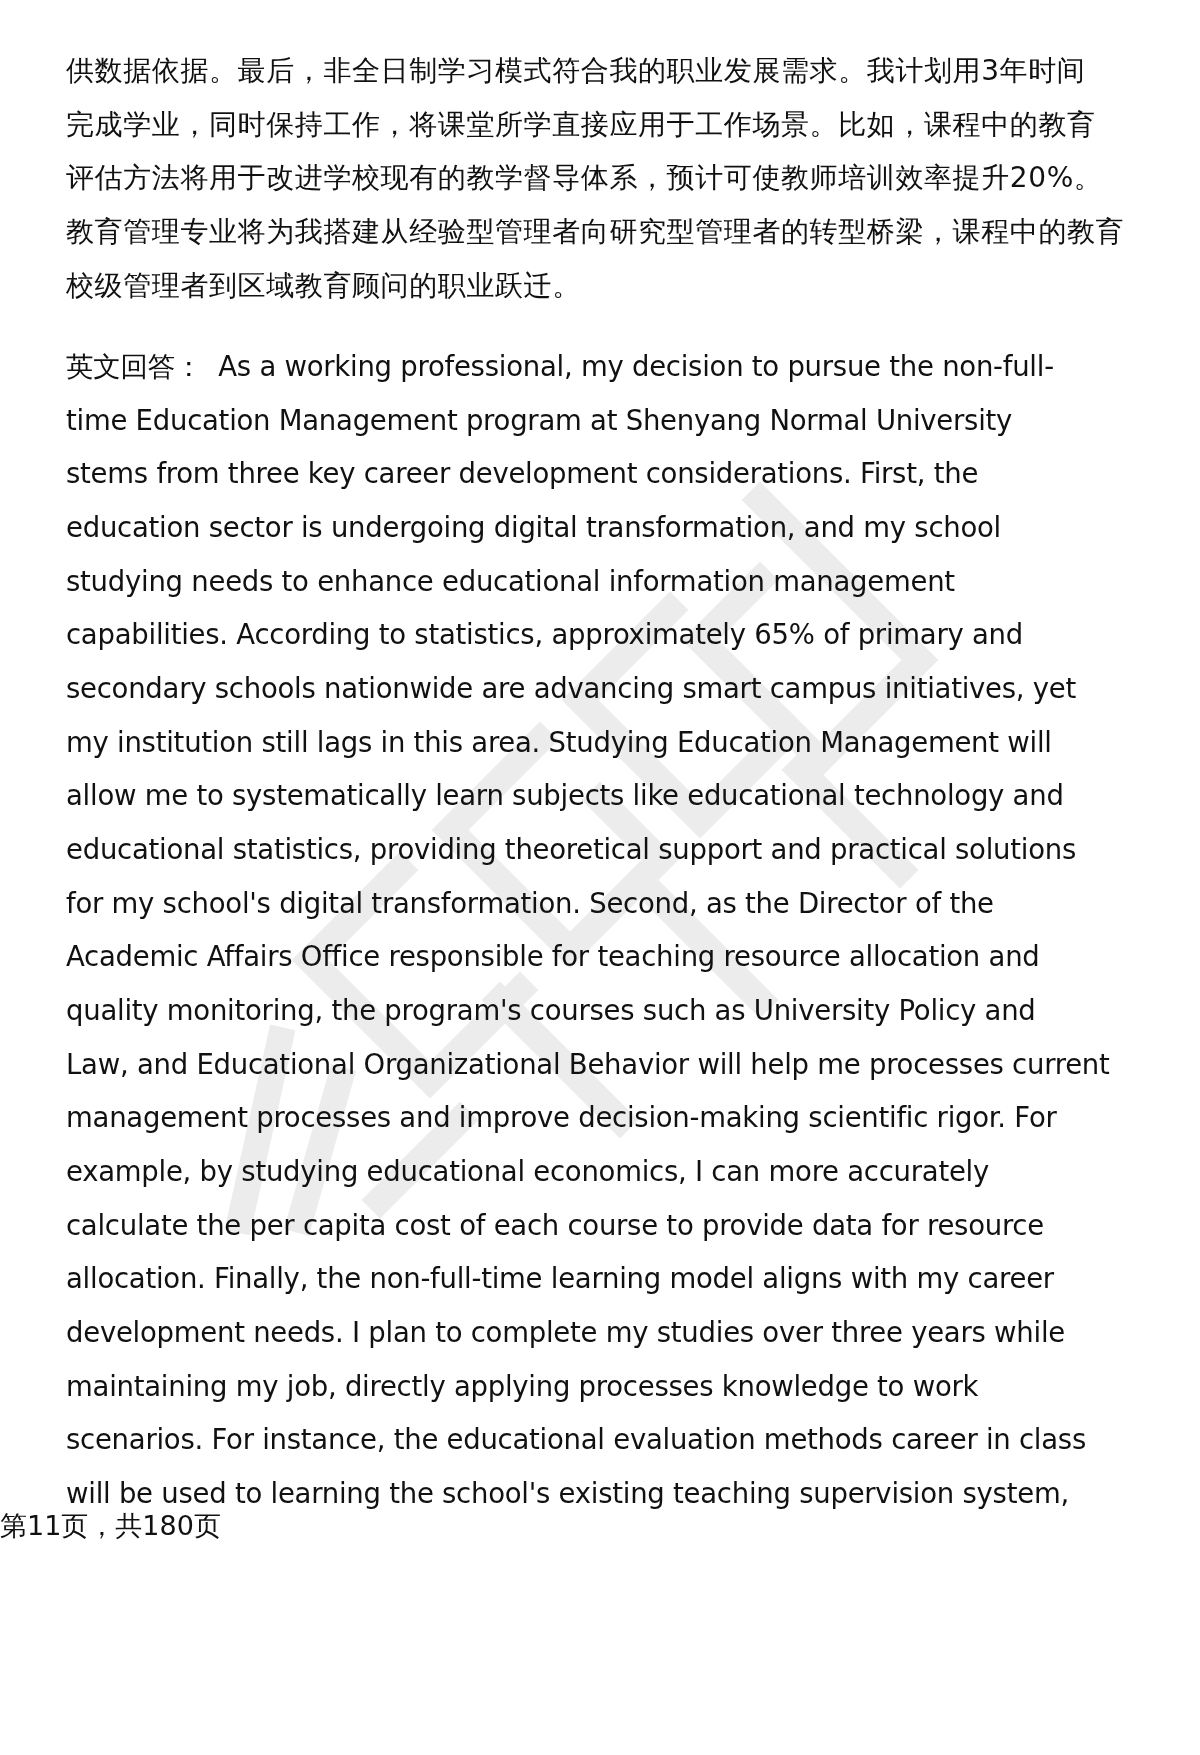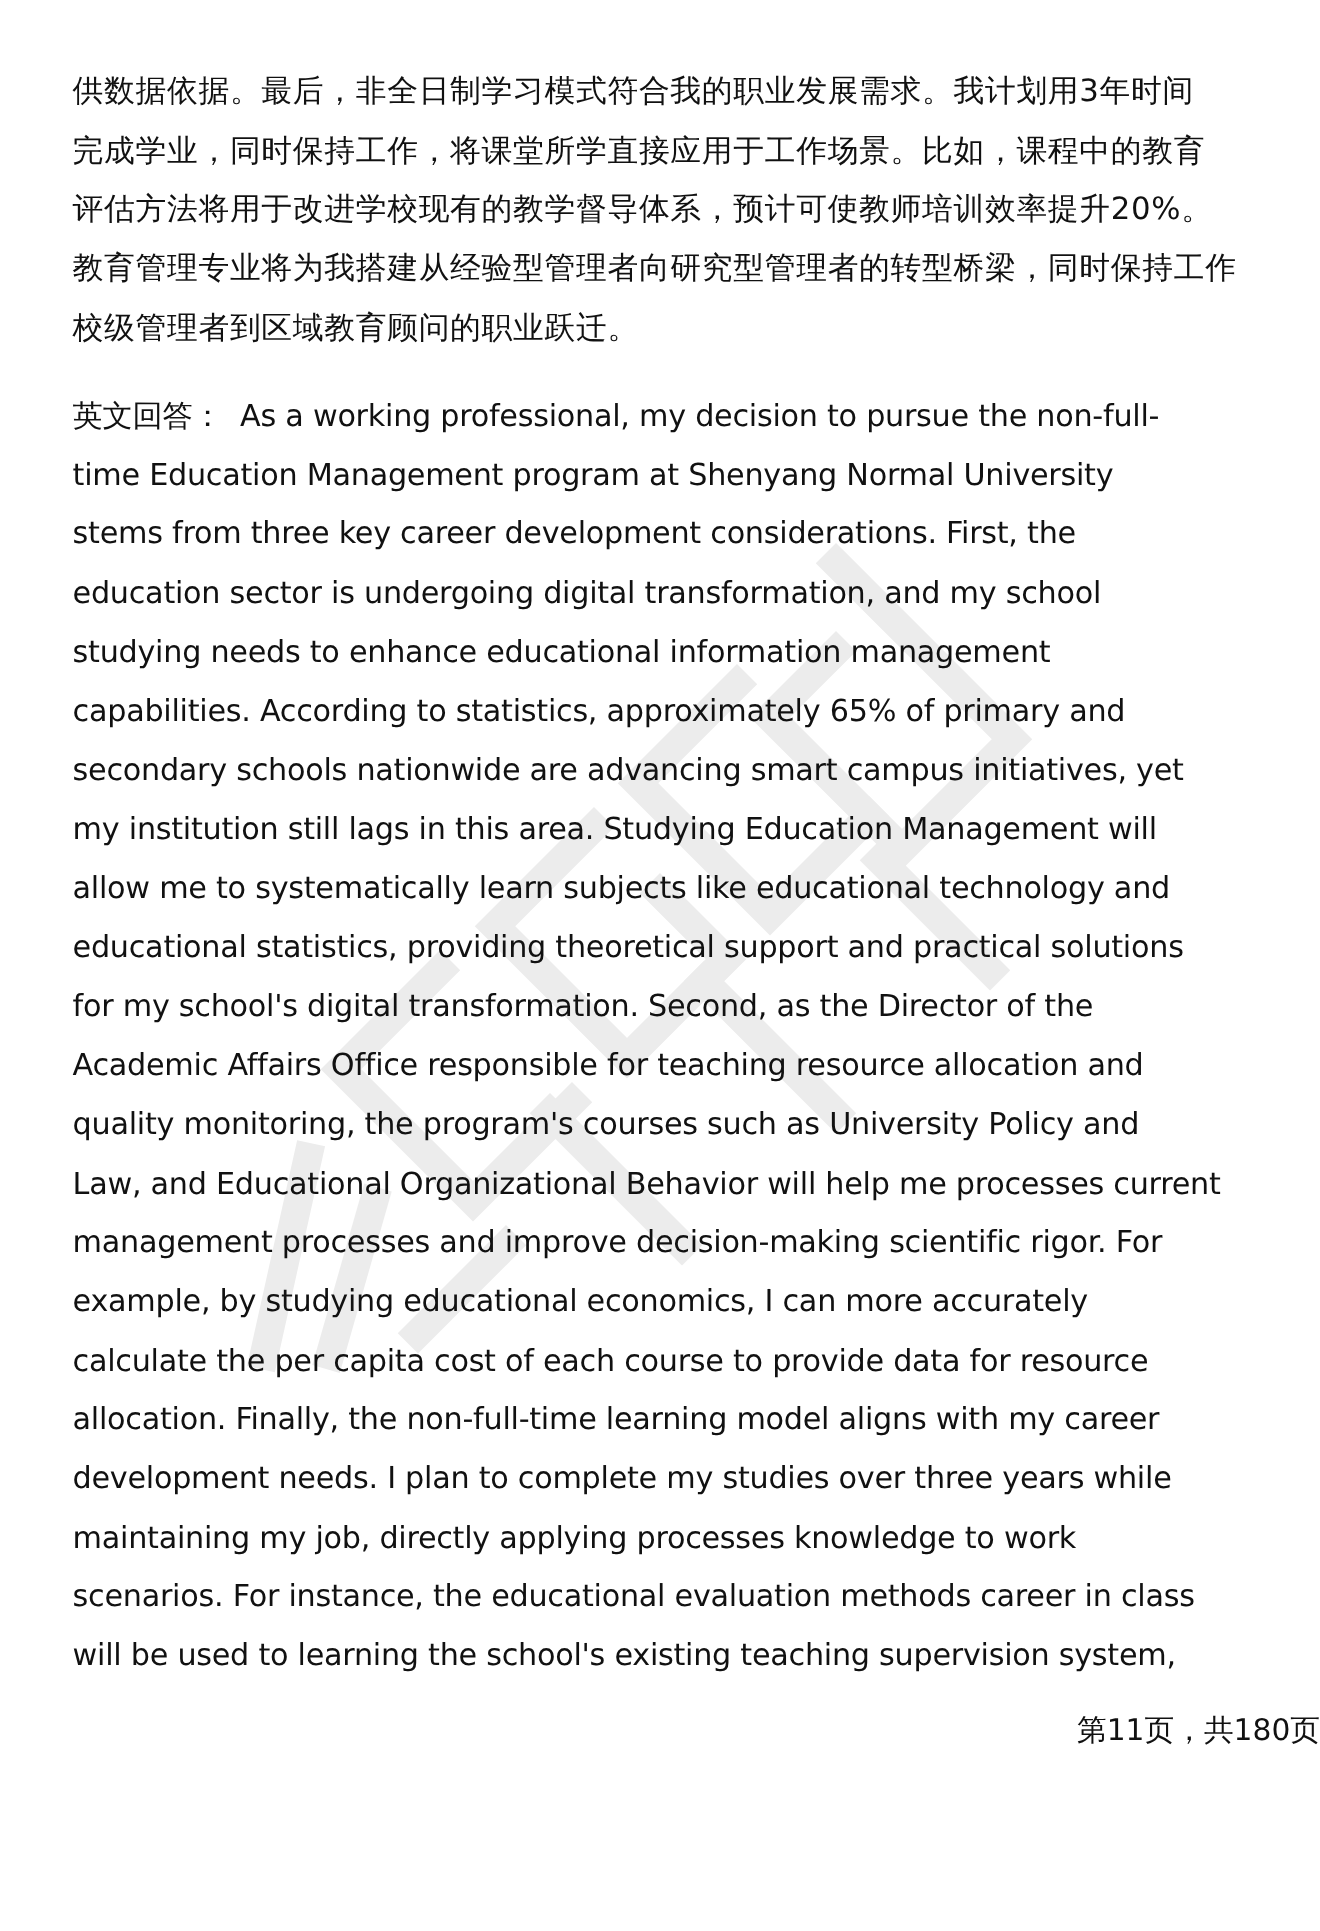--- a/index.html
+++ b/index.html
@@ -10,21 +10,21 @@
   body {
     width: 1200px;
     height: 1755px;
     position: relative;
     overflow: hidden;
     font-family: "DejaVu Sans", "Liberation Sans", sans-serif;
     color: #111111;
   }
   .page {
     position: absolute;
-    left: 0; top: 12px;
+    left: 0; top: 0;
     width: 1200px;
     height: 1282px;
   }
   .watermark {
     position: absolute;
     left: 200px;
     top: 480px;
     width: 760px;
     height: 760px;
     pointer-events: none;
@@ -48,24 +48,23 @@
   }
   .label {
     margin-right: 16px;
     margin-top: 24px;
   }
   .footer {
     position: absolute;
     left: 0;
     width: 1200px;
     top: 1697px;
-    text-align: right;
+    text-align: left;
     font-size: 27px;
     line-height: 36px;
-    margin-top: 36px;
   }
 </style>
 </head>
 <body>
 
 <div class="page">
 
   <svg class="watermark" viewBox="0 0 760 760" xmlns="http://www.w3.org/2000/svg">
     <g fill="none" stroke="#ececec" stroke-width="26" stroke-linecap="square">
       <polyline points="560,20 720,180 620,280 500,160 560,100"></polyline>
@@ -78,21 +77,21 @@
       <polyline points="300,520 420,640"></polyline>
       <polyline points="440,400 560,520"></polyline>
       <polyline points="600,290 700,390"></polyline>
     </g>
   </svg>
 
   <div class="cn">
     <div class="line" style="top:53px">供数据依据。最后，非全日制学习模式符合我的职业发展需求。我计划用3年时间</div>
     <div class="line" style="top:107px">完成学业，同时保持工作，将课堂所学直接应用于工作场景。比如，课程中的教育</div>
     <div class="line" style="top:160px">评估方法将用于改进学校现有的教学督导体系，预计可使教师培训效率提升20%。</div>
-    <div class="line" style="top:214px">教育管理专业将为我搭建从经验型管理者向研究型管理者的转型桥梁，同时保持工作</div>
+    <div class="line" style="top:214px">教育管理专业将为我搭建从经验型管理者向研究型管理者的转型桥梁，课程中的教育</div>
     <div class="line" style="top:268px">校级管理者到区域教育顾问的职业跃迁。</div>
   </div>
 
   <div class="en">
     <div class="line" style="top:348px">
       <span class="label">英文回答：</span><span>As a working professional, my decision to pursue the non-full-</span>
     </div>
     <div class="line" style="top:402px">time Education Management program at Shenyang Normal University</div>
     <div class="line" style="top:455px">stems from three key career development considerations. First, the</div>
     <div class="line" style="top:509px">education sector is undergoing digital transformation, and my school</div>

